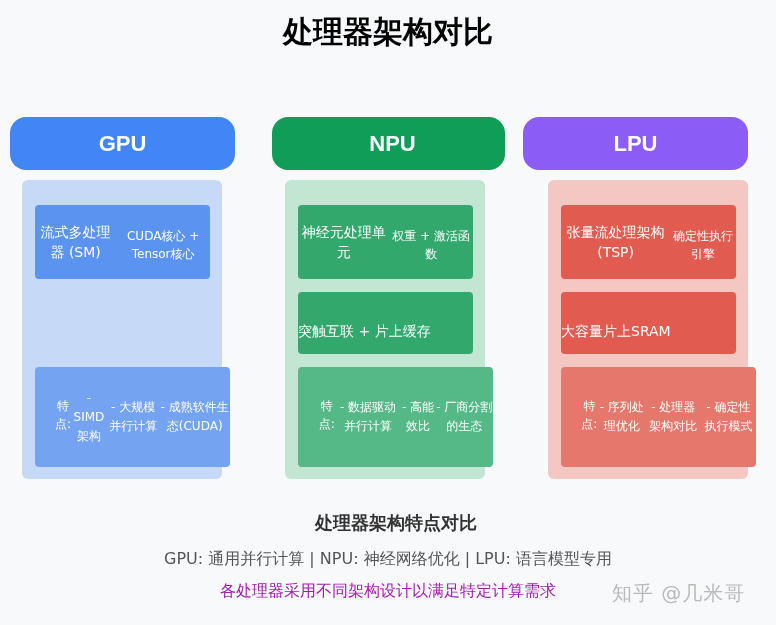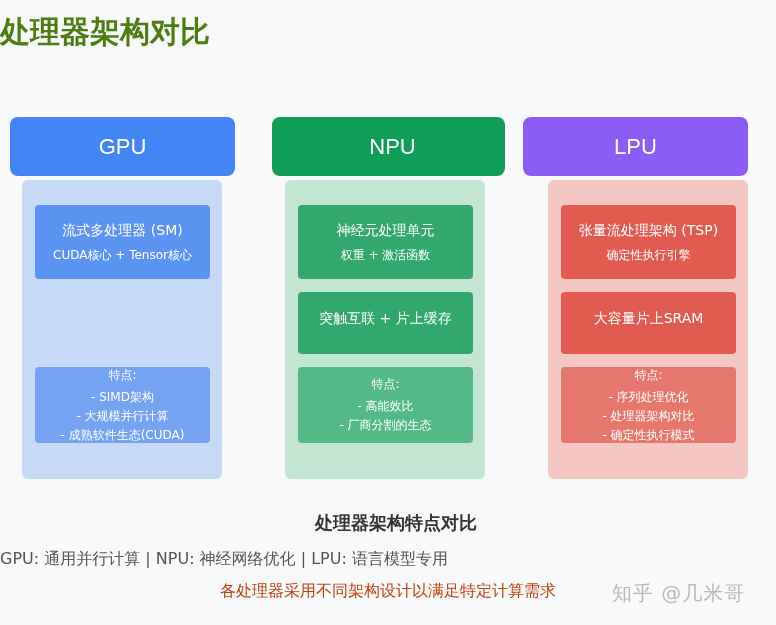--- a/index.html
+++ b/index.html
@@ -4,58 +4,58 @@
 <style>
   html, body { margin: 0; padding: 0; }
   body {
     width: 776px; height: 625px; overflow: hidden;
     background: #f7f9fb;
     font-family: "DejaVu Sans", "Liberation Sans", sans-serif;
     position: relative;
   }
   .title {
     position: absolute; left: 0; width: 776px; top: 10px;
-    font-size: 30px; font-weight: bold; color: #4d7c0f;
+    text-align: center; font-size: 30px; font-weight: bold; color: #000000;
     line-height: 44px;
   }
   .col-header {
-    position: absolute; top: 117px; width: 225px; height: 59px;
-    border-radius: 8px; color: #ffffff;
+    position: absolute; top: 117px; width: 225px; height: 53px;
+    border-radius: 16px; color: #ffffff;
     font-family: "Liberation Sans", sans-serif;
-    font-size: 22px; font-weight: normal;
+    font-size: 22px; font-weight: bold;
     display: flex; align-items: center; justify-content: center;
   }
   .panel {
     position: absolute; top: 180px; width: 200px; height: 299px;
     border-radius: 6px;
   }
   .box {
     position: absolute; left: 13px; width: 175px; border-radius: 4px;
     color: #ffffff; text-align: center;
-    display: flex; flex-direction: column; align-items: center; justify-content: center;
+    display: flex; flex-direction: row; align-items: center; justify-content: center;
   }
   .box1 { top: 25px; height: 74px; }
   .box2 { top: 112px; height: 62px; justify-content: flex-start; padding-top: 0; }
-  .box3 { top: 187px; height: 76px; }
+  .box3 { top: 187px; height: 100px; padding-left: 20px; }
   .main-txt { font-size: 14px; line-height: 20px; }
   .sub-txt { font-size: 12px; line-height: 18px; margin-top: 6px; }
   .box2 .main-txt { margin-top: 16px; }
   .feat-title { font-size: 12px; line-height: 18px; margin-bottom: 4px; }
   .feat-item { font-size: 12px; line-height: 19px; }
   .summary-title {
     position: absolute; left: 8px; width: 776px; top: 511px;
     text-align: center; font-size: 18px; font-weight: bold; color: #333333;
   }
   .summary-line {
     position: absolute; left: 0; width: 776px; top: 549px;
-    text-align: left; font-size: 16px; color: #555555;
+    text-align: center; font-size: 16px; color: #555555;
   }
   .summary-note {
     position: absolute; left: 0; width: 776px; top: 581px;
-    text-align: center; font-size: 16px; color: #c2410c;
+    text-align: center; font-size: 16px; color: #a21caf;
   }
   .watermark {
     position: absolute; left: 612px; top: 580px;
     font-size: 20px; color: #b9b9b9; letter-spacing: 1px;
   }
 </style>
 </head>
 <body>
 
 <div class="title">处理器架构对比</div>
@@ -78,20 +78,21 @@
 <div class="panel" style="left:285px;background:#c3e6d3;">
   <div class="box box1" style="background:#33a86d;">
     <div class="main-txt">神经元处理单元</div>
     <div class="sub-txt">权重 + 激活函数</div>
   </div>
   <div class="box box2" style="background:#33a86d;">
     <div class="main-txt">突触互联 + 片上缓存</div>
   </div>
   <div class="box box3" style="background:#55b887;">
     <div class="feat-title">特点:</div>
+    <div class="feat-item">- 数据驱动并行计算</div>
     <div class="feat-item">- 高能效比</div>
     <div class="feat-item">- 厂商分割的生态</div>
   </div>
 </div>
 
 <div class="col-header" style="left:523px;background:#8b5cf6;">LPU</div>
 <div class="panel" style="left:548px;background:#f4c7c3;">
   <div class="box box1" style="background:#e15b50;">
     <div class="main-txt">张量流处理架构 (TSP)</div>
     <div class="sub-txt">确定性执行引擎</div>

